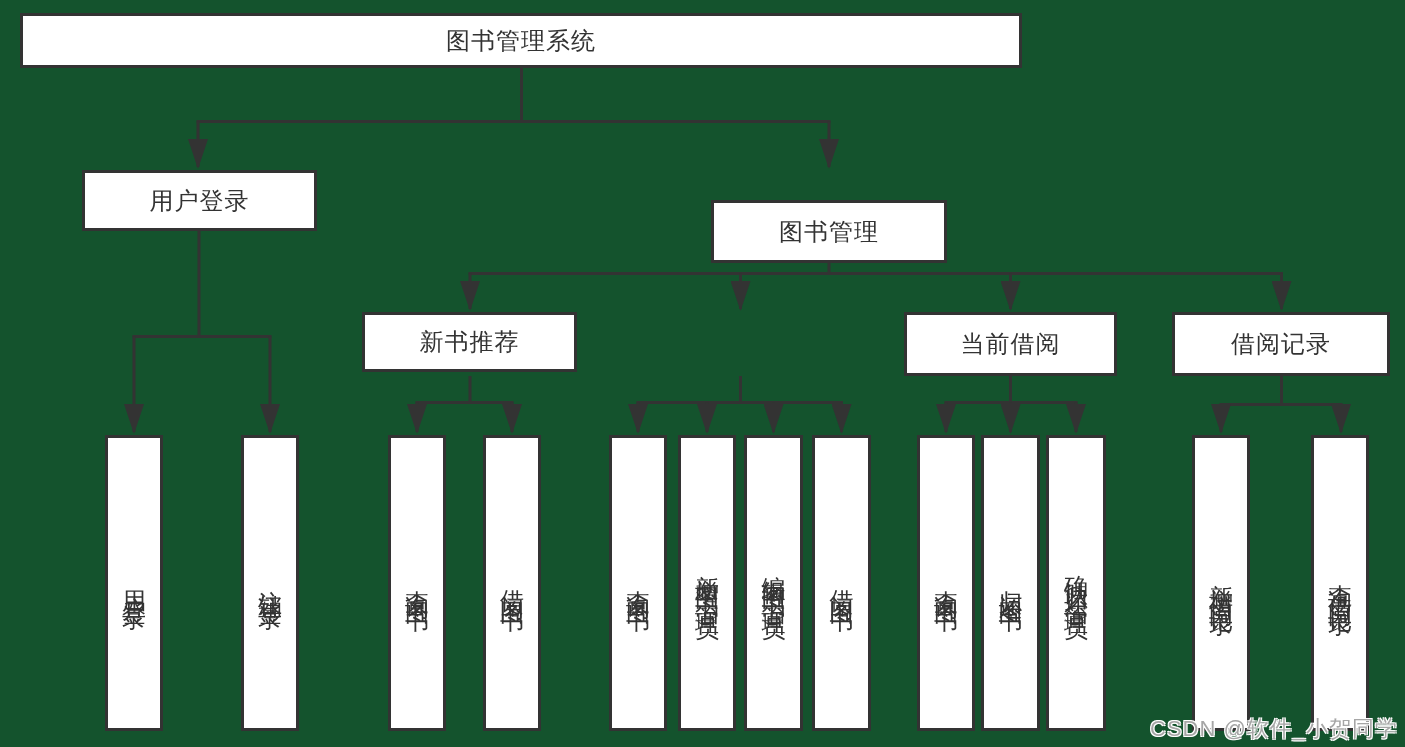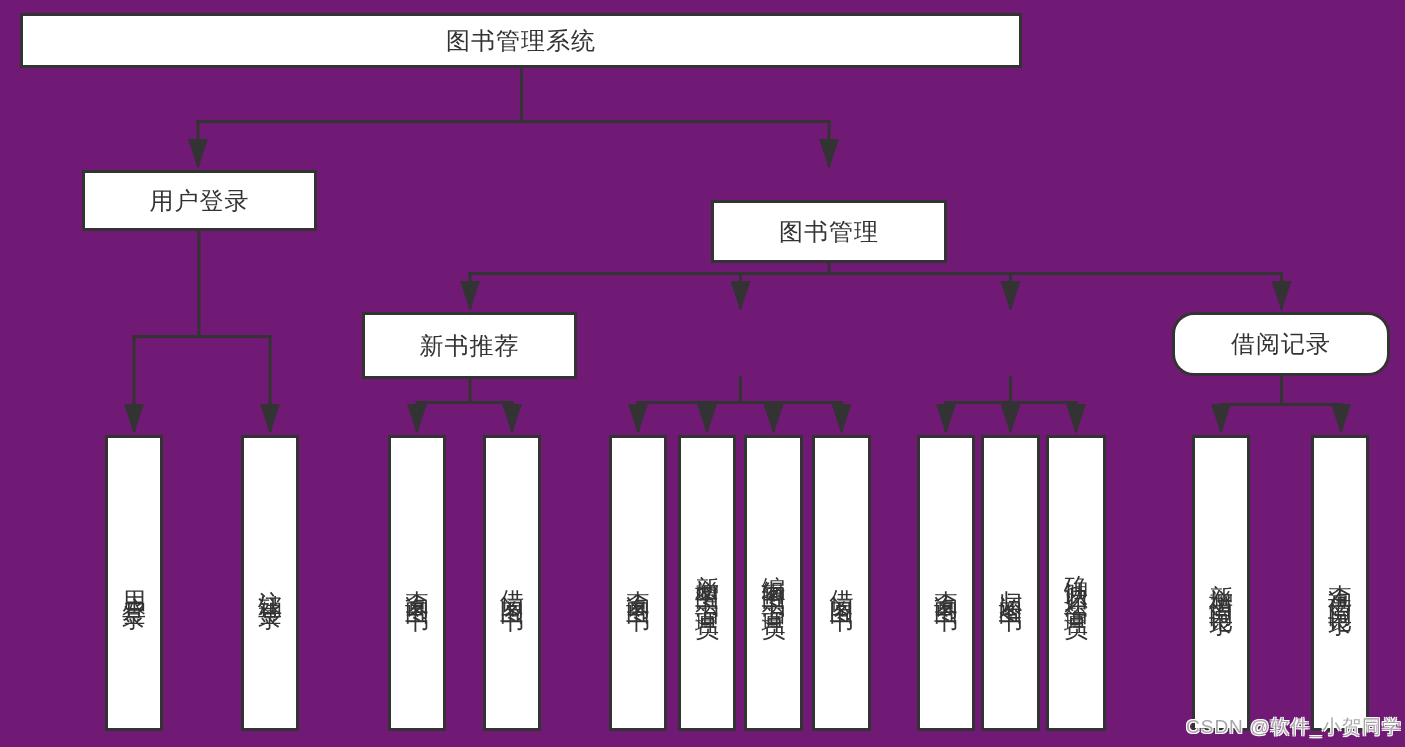--- a/index.html
+++ b/index.html
@@ -4,21 +4,21 @@
 <style>
   html, body {
     margin: 0;
     padding: 0;
     background: #ffffff;
   }
   #canvas {
     position: relative;
     width: 1405px;
     height: 747px;
-    background: #701a75;
+    background: #14532d;
     font-family: "Liberation Sans", "DejaVu Sans", sans-serif;
     overflow: hidden;
     text-align: right;
   }
   #connectors {
     position: absolute;
     left: 0;
     top: 0;
     width: 1405px;
     height: 747px;
@@ -53,23 +53,23 @@
     writing-mode: vertical-rl;
     text-orientation: mixed;
     white-space: nowrap;
     font-size: 24px;
     letter-spacing: 6px;
     line-height: 1;
     color: #333333;
   }
   .watermark {
     position: absolute;
-    left: 1186px;
+    left: 1150px;
     top: 714px;
-    font-size: 19px;
+    font-size: 22px;
     letter-spacing: 1px;
     color: #a6a6a6;
     text-shadow: 1px 1px 0 #ffffff, -1px -1px 0 #ffffff, 1px -1px 0 #ffffff, -1px 1px 0 #ffffff;
     z-index: 2;
     white-space: nowrap;
   }
 </style>
 </head>
 <body>
 
@@ -129,24 +129,27 @@
     <span>图书管理系统</span>
   </div>
 
   <div class="hbox" style="left:82px; top:170px; width:235px; height:61px;">
     <span>用户登录</span>
   </div>
   <div class="hbox" style="left:711px; top:170px; width:236px; height:63px;margin-top:30px;">
     <span>图书管理</span>
   </div>
 
-  <div class="hbox" style="left:362px; top:312px; width:215px; height:67px;">
+  <div class="hbox" style="left:362px; top:312px; width:215px; height:60px;">
     <span>新书推荐</span>
   </div>
-  <div class="hbox" style="left:1172px; top:312px; width:218px; height:64px;border-radius:22px;">
+  <div class="hbox" style="left:904px; top:312px; width:213px; height:64px;">
+    <span>当前借阅</span>
+  </div>
+  <div class="hbox" style="left:1172px; top:312px; width:218px; height:64px;">
     <span>借阅记录</span>
   </div>
 
   <div class="leaf" style="left:105px; width:58px;">
     <span class="vtext">用户登录</span>
   </div>
   <div class="leaf" style="left:241px; width:58px;">
     <span class="vtext">注销登录</span>
   </div>
   <div class="leaf" style="left:388px; width:58px;">

